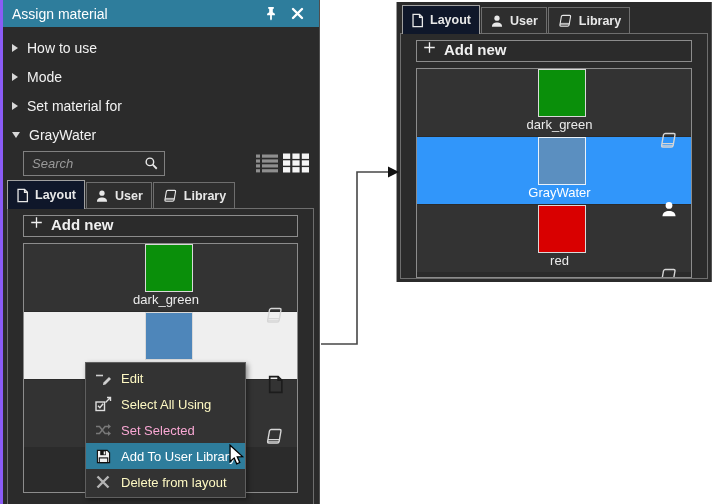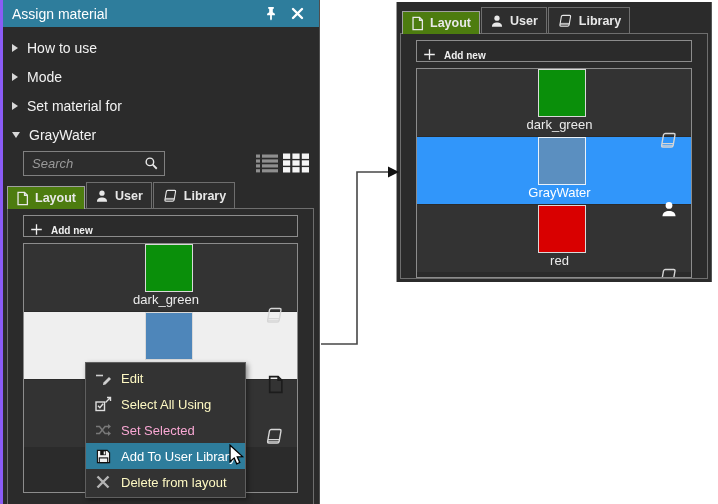--- a/index.html
+++ b/index.html
@@ -48,35 +48,35 @@
   .view-toggles { margin-left:auto; display:flex; gap:5px; align-items:center; }
   .view-toggle { cursor:pointer; }
 
   .tabs { display:flex; align-items:flex-end; height:29px; margin:2px 0 0 4px; position:relative; z-index:2; }
   .tab {
     height:26px; display:flex; align-items:center; gap:6px; padding:0 8px;
     background:#2e2e2e; border:1px solid #6e6e6e; border-bottom:none;
     font-size:12.5px; font-weight:600; color:#e8e8e8; cursor:pointer; margin-right:1px;
   }
   .tab.active {
-    height:23px; background:#4d7c0f; border:1px solid #a0a0a0; border-bottom:none;
+    height:29px; background:#0f172a; border:1px solid #a0a0a0; border-bottom:none;
     margin-bottom:-1px;
   }
   .tab .ticon { color:#e8e8e8; }
 
   .tab-frame {
     position:relative; z-index:1;
     margin:0 5px 0 4px; border:1px solid #6e6e6e;
     padding:6px 15px; background:#2b2b2b;
   }
   .left-panel .tab-frame { height:300px; }
 
   .add-new {
-    height:22px; border:1px solid #8c8c8c; display:flex; align-items:flex-end;
-    gap:8px; padding-left:6px; font-size:10px; font-weight:600; color:#f0f0f0; cursor:pointer;
+    height:22px; border:1px solid #8c8c8c; display:flex; align-items:flex-start;
+    gap:8px; padding-left:6px; font-size:15px; font-weight:600; color:#f0f0f0; cursor:pointer;
   }
   .mat-list { margin-top:6px; border:1px solid #8c8c8c; background:#2b2b2b; overflow:hidden; }
   .left-panel .mat-list { height:250px; }
   .right-panel .mat-list { height:210px; }
 
   .mat-row {
     height:67px; background:#333333; display:flex; align-items:center;
     margin-bottom:1px; cursor:pointer;flex-direction:column;
   }
   .mat-row .swatch {

